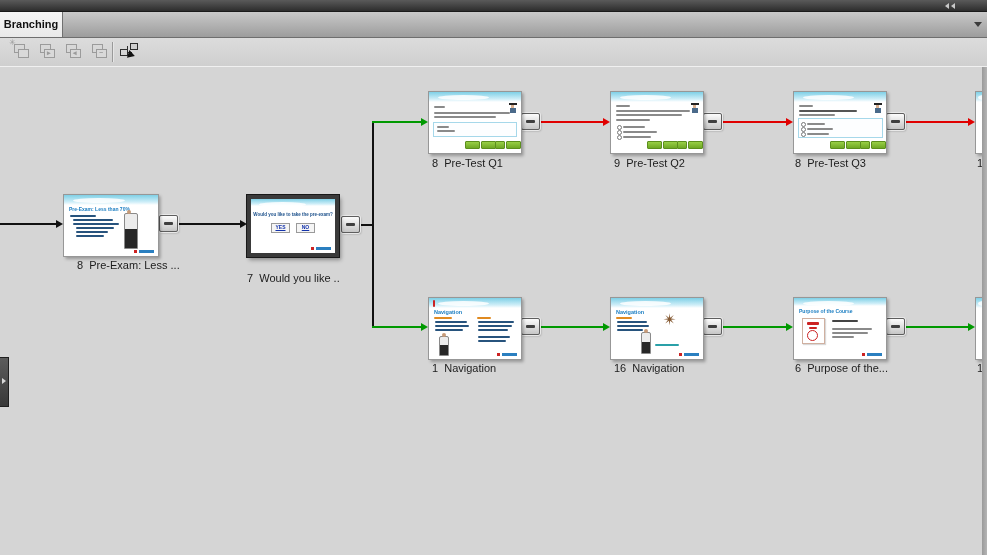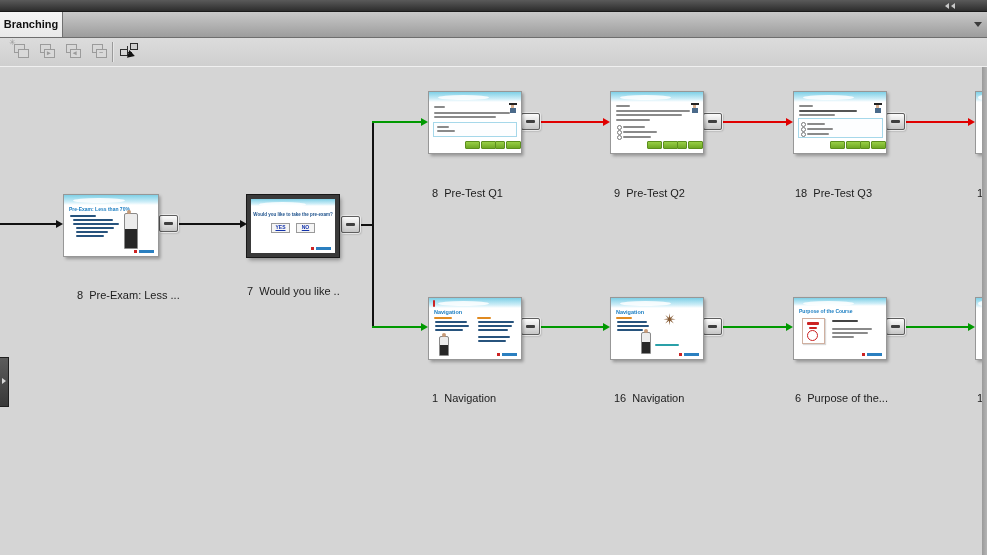--- a/index.html
+++ b/index.html
@@ -77,21 +77,21 @@
   .greenbtn{position:absolute;bottom:4px;width:13px;height:6px;background:linear-gradient(#98cf45,#6fa824);border:1px solid #5c8f1d;border-radius:1px;}
   .radio{position:absolute;width:3px;height:3px;border:1px solid #777;border-radius:50%;}
   .ansbox{position:absolute;border:1px solid #a6d8ea;background:#fdfeff;}
   .ynbtn{position:absolute;border:1px solid #9a9a9a;background:#f5f5f5;font-size:5px;line-height:7px;font-weight:bold;color:#1433aa;text-decoration:underline;text-align:center;width:17px;height:8px;}
   .q7text{position:absolute;left:2px;top:13px;right:2px;text-align:center;font-size:4.5px;color:#1a4f8a;font-weight:bold;}
   .sel-frame{border:4px solid #3a3a3a;box-shadow:0 0 0 1px #181818,2px 3px 4px rgba(0,0,0,.35);background:#fff;overflow:hidden;}
   .compass{position:absolute;font-size:16px;line-height:16px;color:#7a4a1f;opacity:.9;}
   .badge17{position:absolute;background:#fff;border:1px solid #d0b0a0;box-shadow:1px 1px 1px rgba(0,0,0,.15);}
   .badge17 .ring{position:absolute;left:4px;top:11px;width:9px;height:9px;border:1.5px solid #cc2222;border-radius:50%;}
 
-  .slabel{position:absolute;font-size:11px;color:#1c1c1c;white-space:pre;margin-top:30px;}
+  .slabel{position:absolute;font-size:11px;color:#1c1c1c;white-space:pre;}
 </style>
 </head>
 <body>
 
 <div id="app">
 
   <div class="abs titlebar">
     <div class="abs collapse-arrows">
         <i class="a1"></i>
         <i class="a2"></i>
@@ -232,21 +232,21 @@
     <div class="abs sel-frame" style="left:247px;top:128px;width:84px;height:54px;">
       <div class="band" style="height:7px;"></div>
       <div class="q7text">Would you like to take the pre-exam?</div>
       <div class="ynbtn" style="left:20px;top:24px;">YES</div>
       <div class="ynbtn" style="left:45px;top:24px;">NO</div>
       <div class="logo">
           <span class="r"></span>
           <span class="b"></span>
         </div>
     </div>
-    <div class="slabel" style="left:247px;top:188px;">7  Would you like ..</div>
+    <div class="slabel" style="left:247px;top:205px;">7  Would you like ..</div>
 
     <div class="abs thumb" style="left:428px;top:24px;width:92px;height:61px;">
       <div class="band"></div>
       <div class="grad" style="right:4px;top:11px;">
           <span class="cap"></span>
           <span class="face"></span>
           <span class="body"></span>
         </div>
       <div class="bar gbar" style="left:5px;top:14px;width:11px;"></div>
       <div class="bar gbar" style="left:5px;top:20px;width:76px;"></div>
@@ -302,21 +302,21 @@
         <div class="radio" style="left:2px;top:8px;"></div>
           <div class="bar gbar" style="left:8px;top:9px;width:26px;"></div>
         <div class="radio" style="left:2px;top:13px;"></div>
           <div class="bar gbar" style="left:8px;top:14px;width:22px;"></div>
       </div>
       <div class="greenbtn" style="left:36px;"></div>
       <div class="greenbtn" style="left:52px;"></div>
       <div class="greenbtn" style="left:66px;width:8px;"></div>
       <div class="greenbtn" style="left:77px;"></div>
     </div>
-    <div class="slabel" style="left:795px;top:90px;">18  Pre-Test Q3</div>
+    <div class="slabel" style="left:795px;top:90px;">8  Pre-Test Q3</div>
 
     <div class="abs thumb" style="left:428px;top:230px;width:92px;height:61px;">
       <div class="band"></div>
       <div class="bar rbar" style="left:4px;top:2px;width:2px;height:7px;"></div>
       <div class="stitle" style="left:5px;top:11px;font-size:5.5px;">Navigation</div>
       <div class="bar obar" style="left:5px;top:19px;width:18px;"></div>
       <div class="bar" style="left:6px;top:23px;width:32px;"></div>
       <div class="bar" style="left:6px;top:27px;width:34px;"></div>
       <div class="bar" style="left:6px;top:31px;width:28px;"></div>
       <div class="bar obar" style="left:48px;top:19px;width:14px;"></div>

